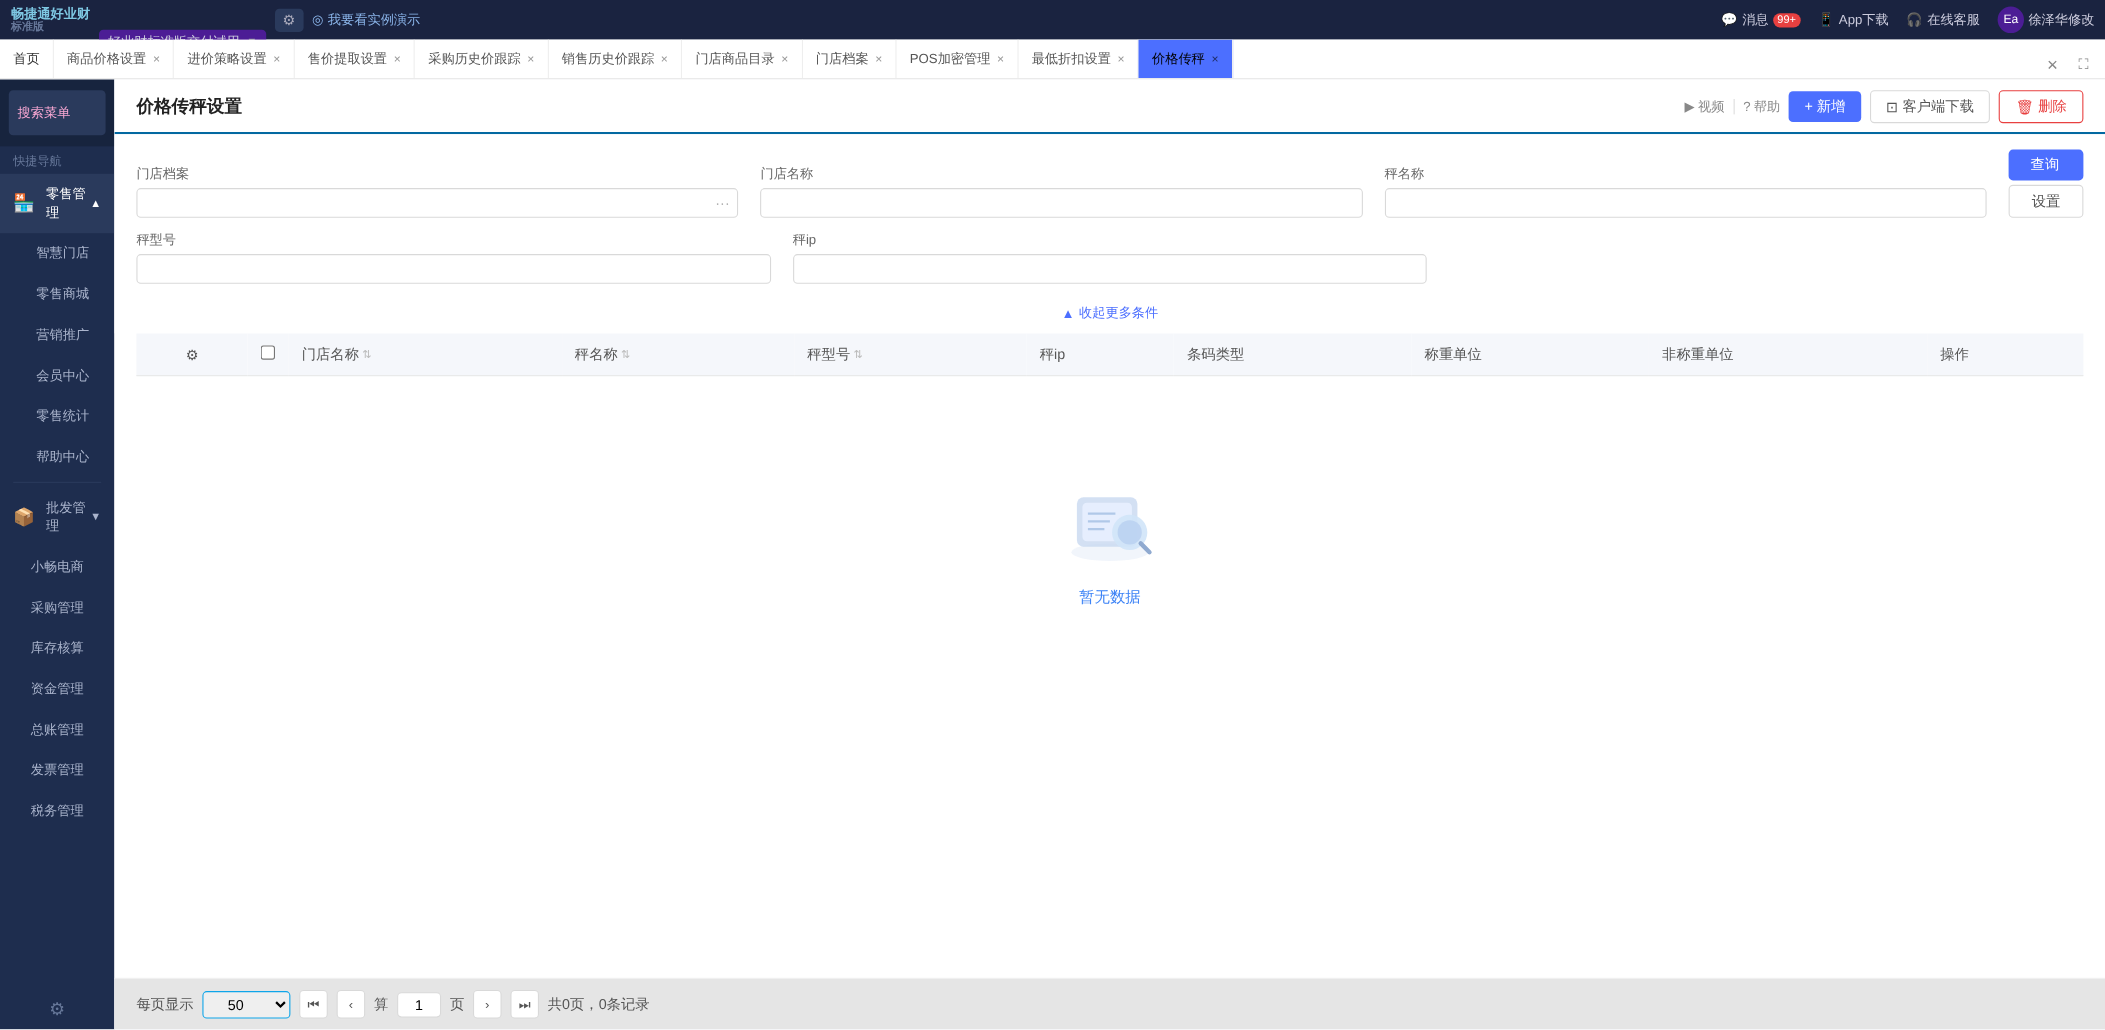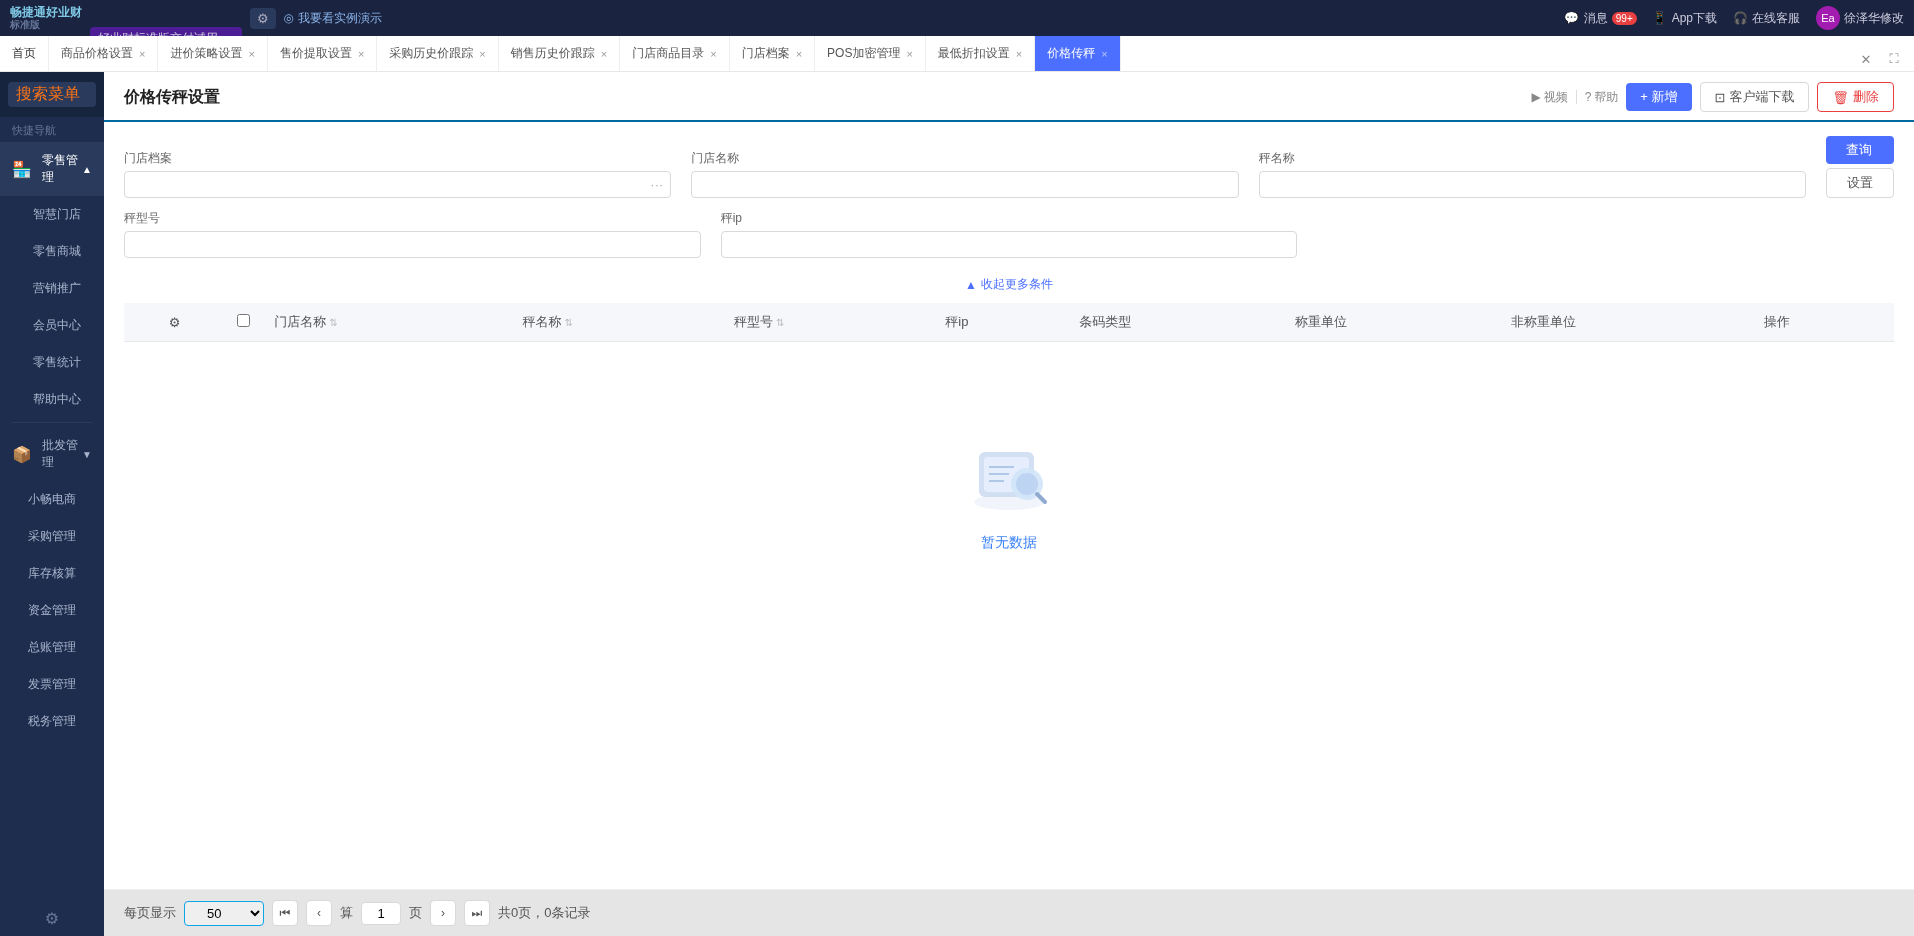--- a/index.html
+++ b/index.html
@@ -77,21 +77,21 @@
       font-size: 10px;
       border-radius: 8px;
       padding: 1px 4px;
       min-width: 18px;
       text-align: center;
     }
     .user-avatar {
       width: 24px;
       height: 24px;
       border-radius: 50%;
-      background: #a21caf;
+      background: #4c1d95;
       display: flex;
       align-items: center;
       justify-content: center;
       color: #fff;
       font-size: 11px;
     }
 
     
     .tab-bar {
       background: #fff;
@@ -115,21 +115,21 @@
       white-space: nowrap;
       border-right: 1px solid #eee;
       flex-shrink: 0;
     }
     .tab-item.home {
       color: #333;
       font-weight: 500;
     }
     .tab-item.active {
       background: #4c6fff;
-      color: #ffffff;
+      color: #000000;
     }
     .tab-item .close-btn {
       font-size: 11px;
       color: inherit;
       opacity: 0.6;
       margin-left: 2px;
     }
     .tab-bar-actions {
       margin-left: auto;
       display: flex;
@@ -166,23 +166,23 @@
     }
     .sidebar-search {
       padding: 10px 8px;
       background: #17243e;
     }
     .sidebar-search-btn {
       width: 100%;
       background: #2a3a5c;
       border: none;
       border-radius: 4px;
-      padding: 2px 8px;
-      color: #f97316;
-      font-size: 16px;
+      padding: 12px 8px;
+      color: #f9a8d4;
+      font-size: 12px;
       cursor: pointer;
       text-align: left;
     }
     .sidebar-nav-label {
       padding: 6px 12px 4px;
       font-size: 11px;
       color: #667799;
     }
     .sidebar-item {
       padding: 10px 8px;

